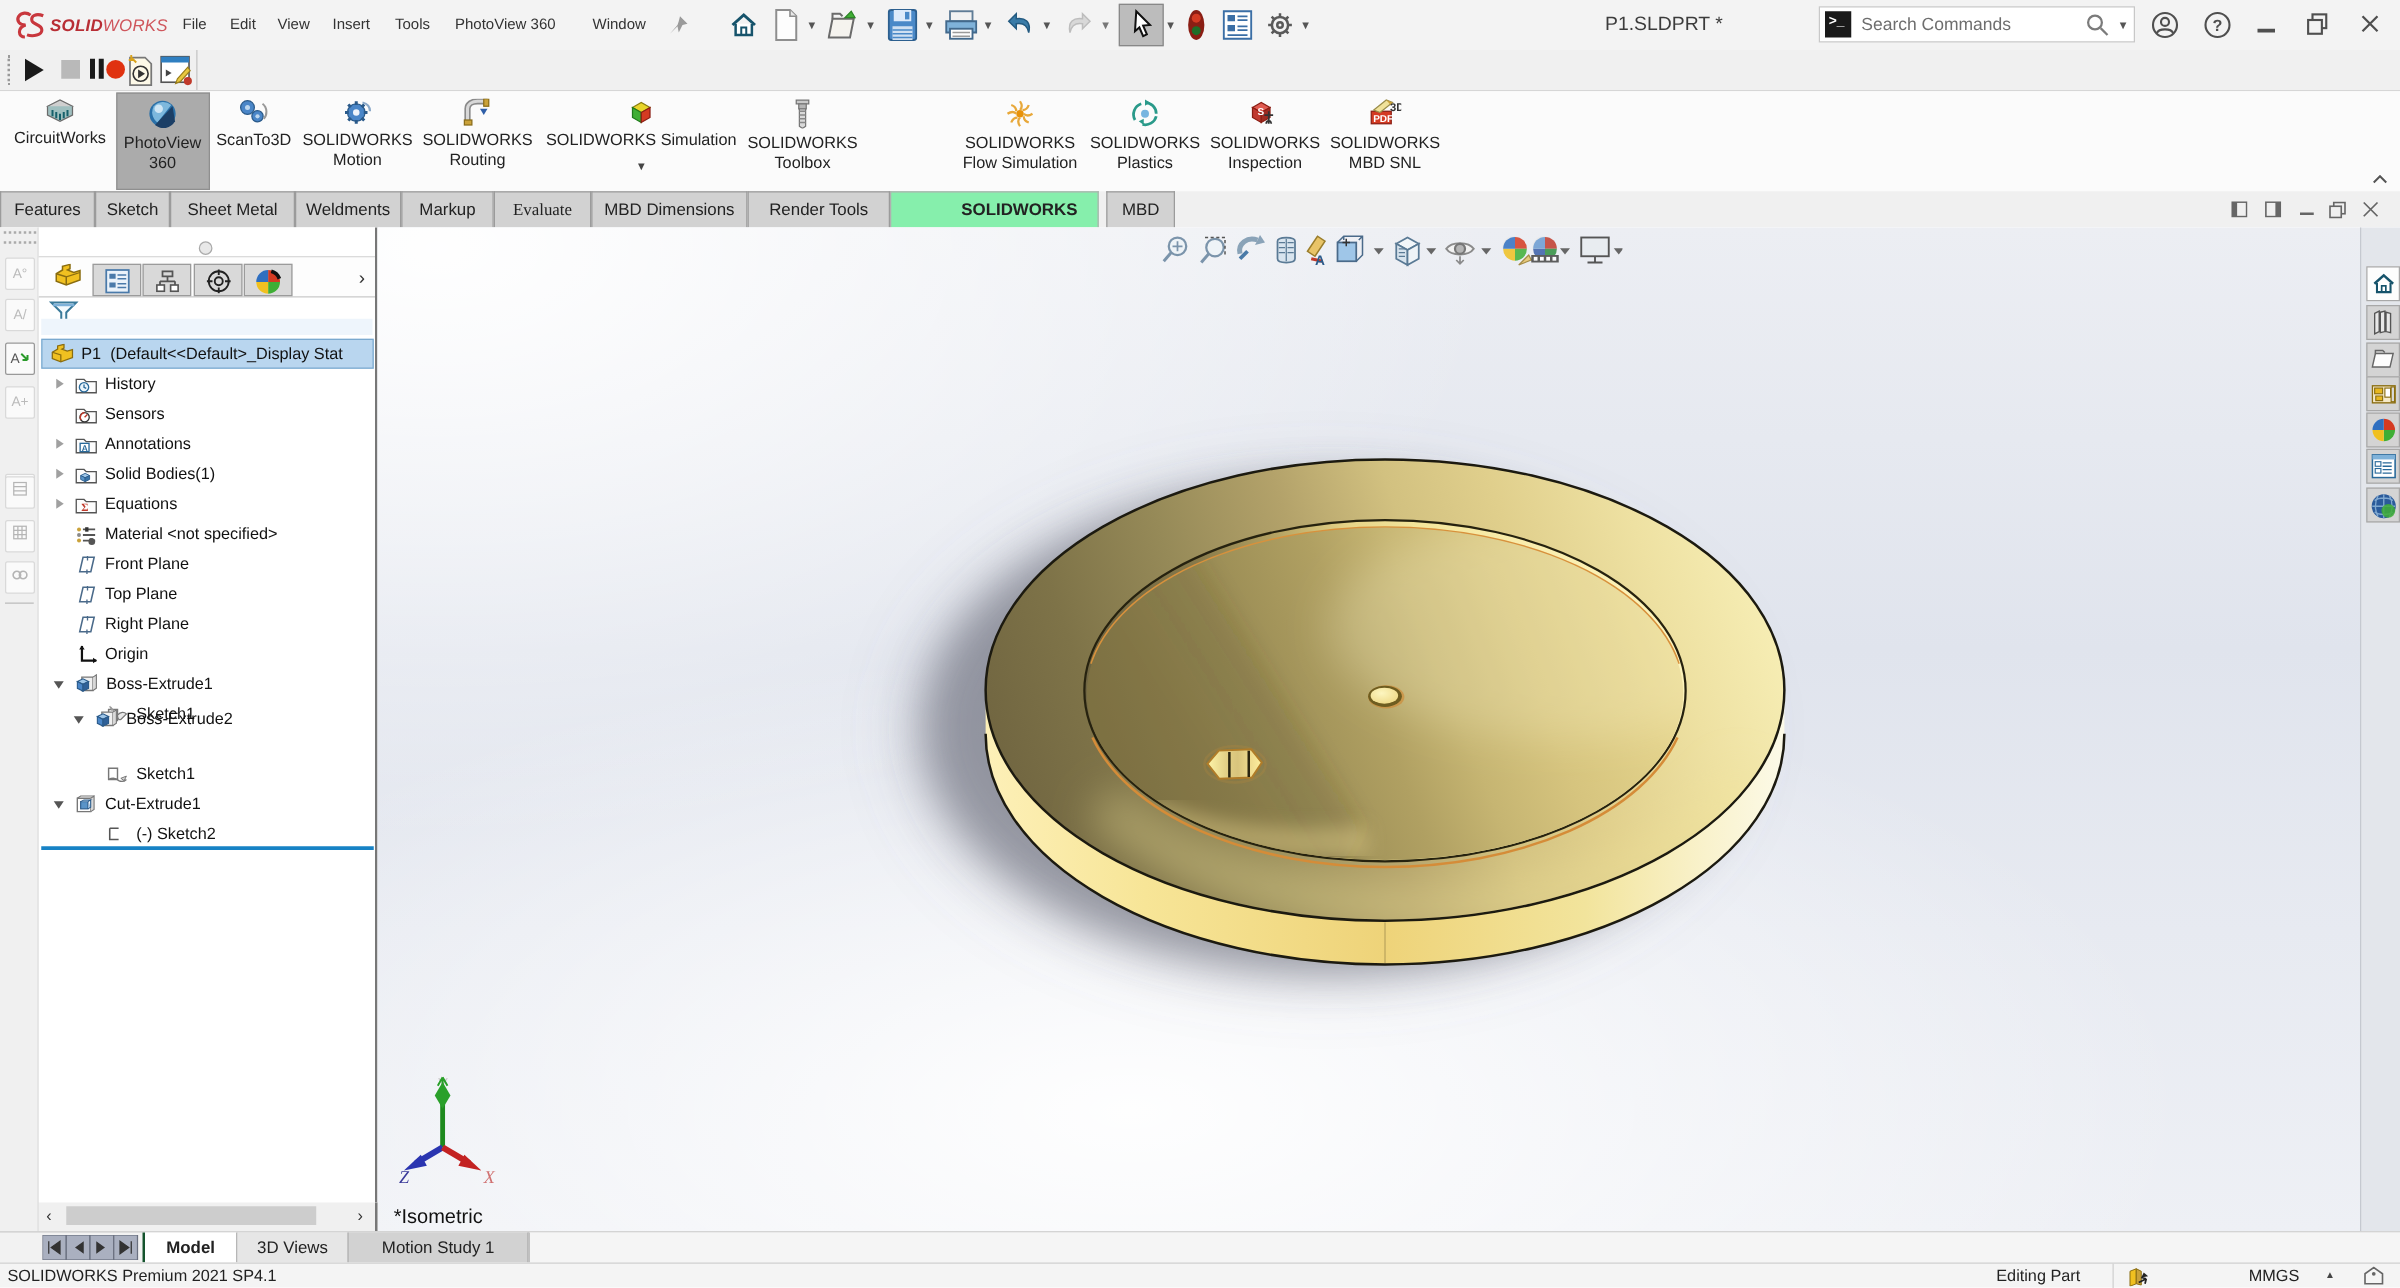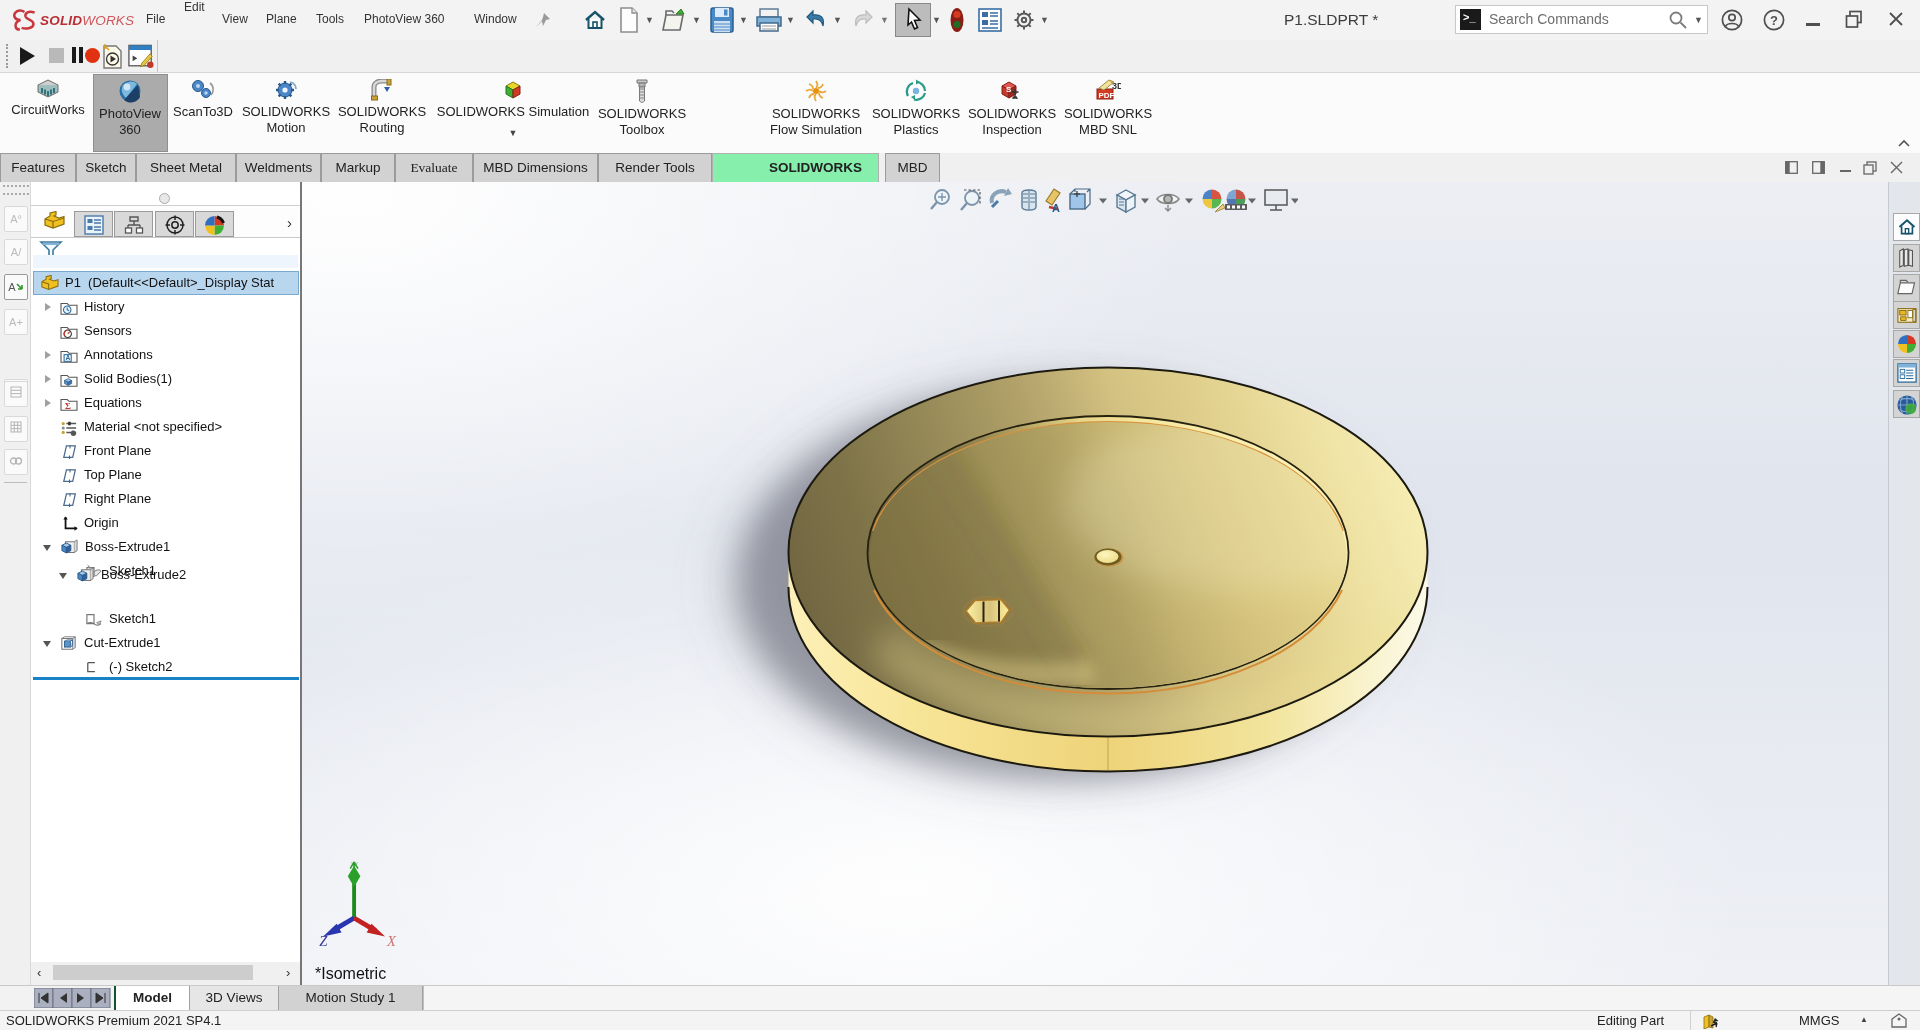--- a/index.html
+++ b/index.html
@@ -36,23 +36,23 @@
 </style>
 </head>
 <body>
 <div class="abs" id="titlebar">
   <svg class="abs" style="left:12px;top:8px" width="26" height="24" viewBox="0 0 46 42">
     <path d="M14 38 C4 38 3 25 15 21 C6 21 2 15 5 9 C9 3 17 3 22 7" fill="none" stroke="#c8373d" stroke-width="4.4"></path>
     <path d="M40 8 C30 4 22 8 24 15 C26 21 38 20 38 28 C38 35 26 38 17 35" fill="none" stroke="#c8373d" stroke-width="4.4"></path>
   </svg>
   <div class="abs" style="left:40px;top:13px;font-size:13.5px;font-style:italic;letter-spacing:.2px;"><span style="font-weight:bold;color:#b82e35;">SOLID</span><span style="color:#cf565c;">WORKS</span></div>
   <div class="abs menu" style="left:146px;top:12px;">File</div>
-  <div class="abs menu" style="left:184px;top:0;">Edit</div>
+  <div class="abs menu" style="left:184px;top:12px;">Edit</div>
   <div class="abs menu" style="left:222px;top:12px;">View</div>
-  <div class="abs menu" style="left:266px;top:12px;">Plane</div>
+  <div class="abs menu" style="left:266px;top:12px;">Insert</div>
   <div class="abs menu" style="left:316px;top:12px;">Tools</div>
   <div class="abs menu" style="left:364px;top:12px;">PhotoView 360</div>
   <div class="abs menu" style="left:474px;top:12px;">Window</div>
   <svg class="abs" style="left:534px;top:11px" width="18" height="18" viewBox="0 0 18 18">
       <path d="M10 2 L16 8 L12 9 L9 15 L8 10 L2 16 L8 9 L9 6 Z" fill="#9a9a9a"></path>
     </svg>
 
   <svg class="abs" style="left:583px;top:8px" width="24" height="24" viewBox="0 0 24 24">
       <path d="M3 12 L12 4 L21 12" fill="none" stroke="#16536b" stroke-width="2.4"></path>
       <path d="M5.5 11 V20 H18.5 V11" fill="#fff" stroke="#16536b" stroke-width="2"></path>

